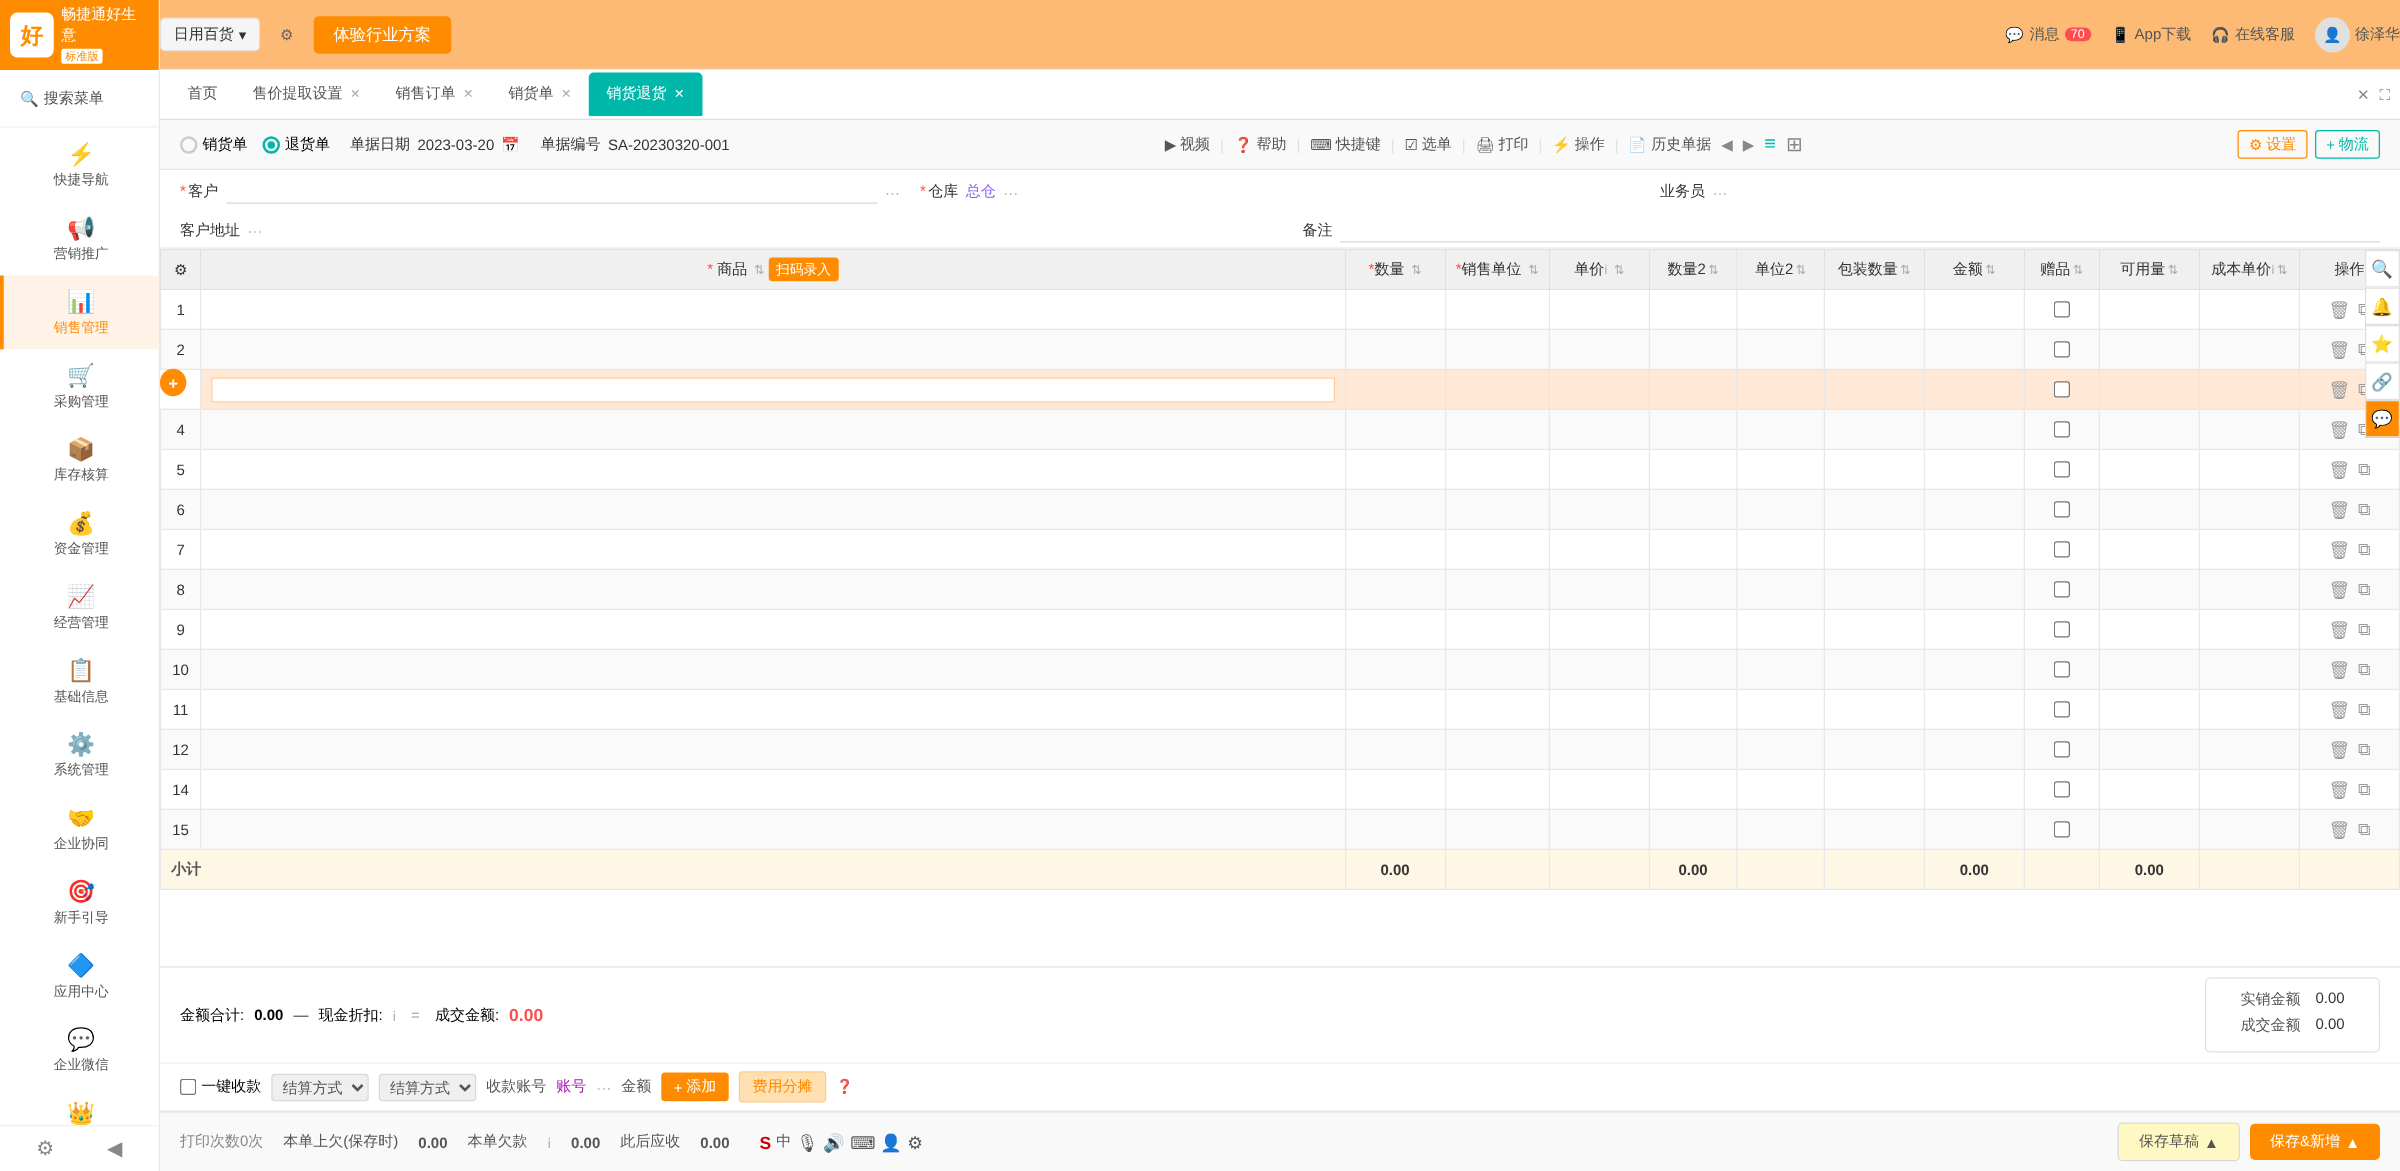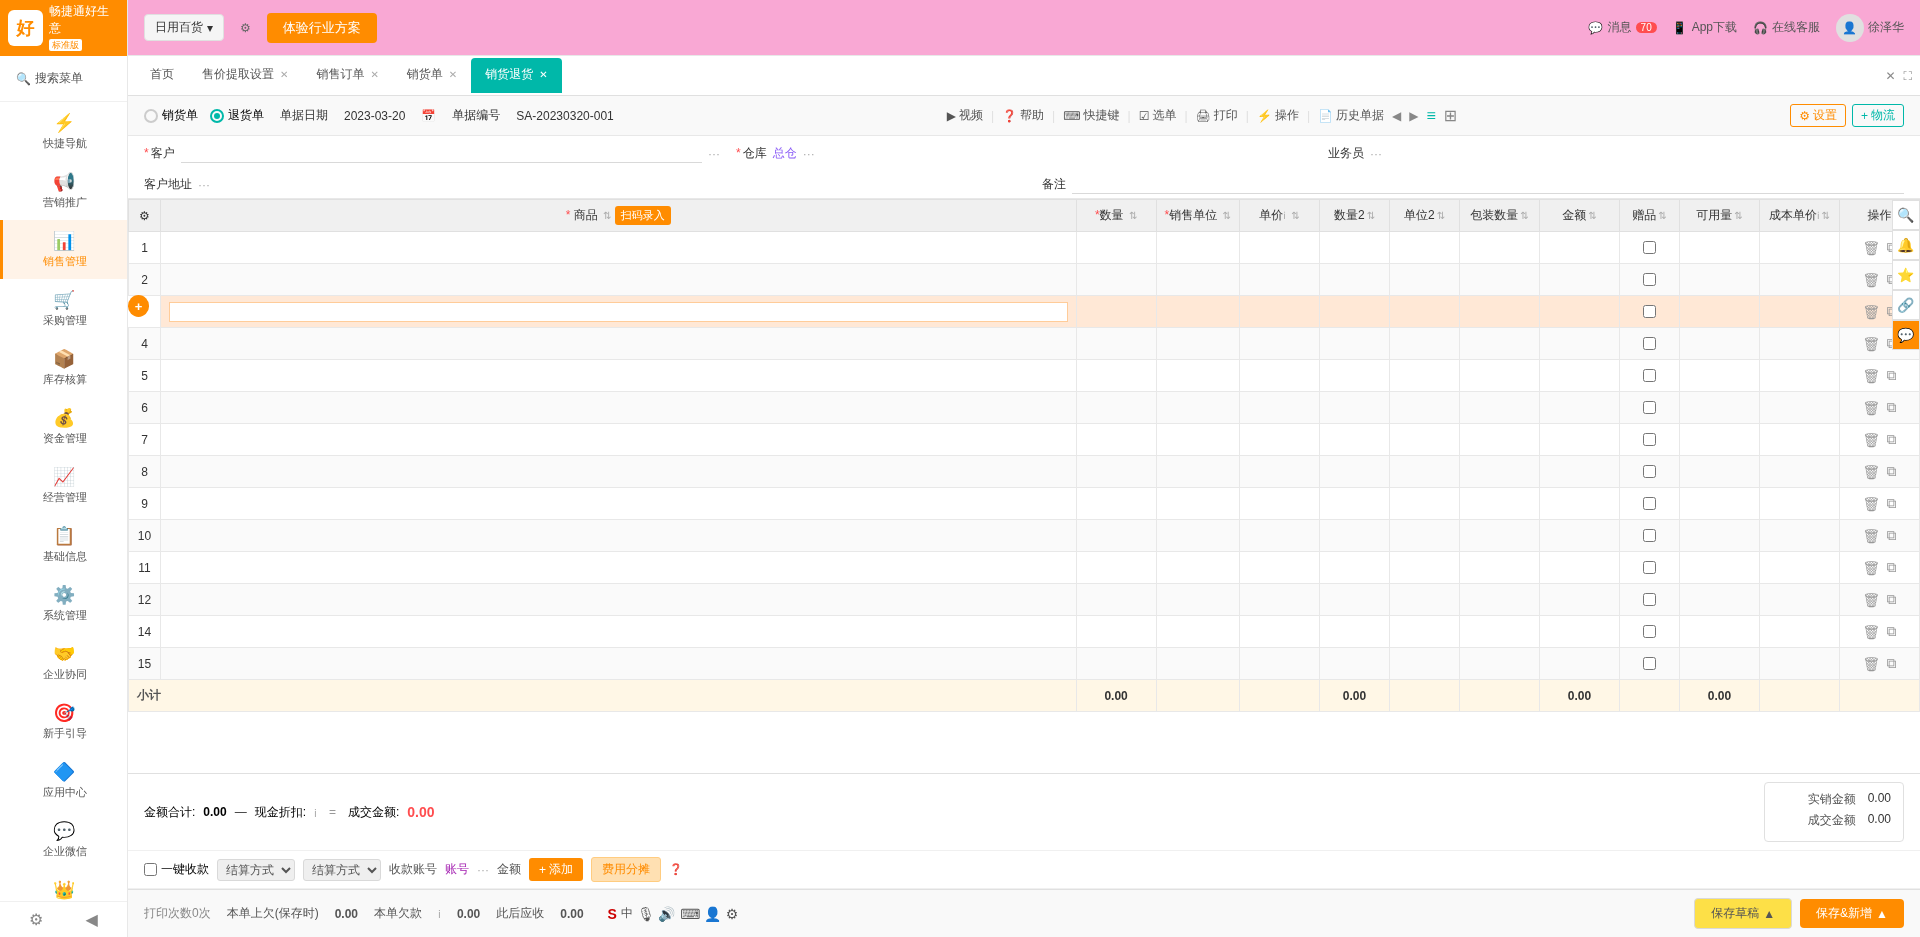--- a/index.html
+++ b/index.html
@@ -17,21 +17,21 @@
     .sidebar-nav-item { display: flex; flex-direction: column; align-items: center; justify-content: center; padding: 10px 4px; cursor: pointer; color: #555; border-left: 3px solid transparent; }
     .sidebar-nav-item.active { background: #fff3e8; color: #ff8c00; border-left: 3px solid #ff8c00; }
     .sidebar-nav-item .nav-icon { font-size: 18px; margin-bottom: 2px; }
     .sidebar-nav-item .nav-label { font-size: 11px; text-align: center; }
     .sidebar-bottom { padding: 8px; border-top: 1px solid #f0f0f0; display: flex; justify-content: space-around; align-items: center; }
 
     
     .main { flex: 1; display: flex; flex-direction: column; height: 937px; overflow: hidden; }
 
     
-    .topbar { background: #f9a8d4; height: 56px; display: flex; align-items: center; justify-content: space-between; padding: 0 16px; border-bottom: 1px solid #e8e8e8; }
+    .topbar { background: #fdba74; height: 56px; display: flex; align-items: center; justify-content: space-between; padding: 0 0; border-bottom: 1px solid #e8e8e8; }
     .topbar-left { display: flex; align-items: center; gap: 8px; }
     .topbar-selector { display: flex; align-items: center; gap: 4px; background: #f5f5f5; border: 1px solid #e0e0e0; border-radius: 4px; padding: 4px 10px; cursor: pointer; color: #333; }
     .topbar-gear { padding: 4px 8px; cursor: pointer; color: #666; }
     .topbar-btn-orange { background: #ff8c00; color: #fff; border: none; border-radius: 4px; padding: 6px 16px; cursor: pointer; font-size: 13px; }
     .topbar-right { display: flex; align-items: center; gap: 16px; color: #555; }
     .topbar-right-item { display: flex; align-items: center; gap: 4px; cursor: pointer; }
     .badge { background: #ff4d4f; color: #fff; border-radius: 10px; padding: 0 5px; font-size: 10px; min-width: 16px; text-align: center; }
     .avatar { width: 28px; height: 28px; background: #e0e0e0; border-radius: 50%; display: flex; align-items: center; justify-content: center; }
 
     
@@ -42,21 +42,21 @@
     .tab.active .tab-close { color: #fff; }
     .tabs-actions { margin-left: auto; display: flex; align-items: center; gap: 8px; }
 
     
     .toolbar { background: #f9f9f9; padding: 8px 16px; display: flex; align-items: center; gap: 16px; border-bottom: 1px solid #e8e8e8; flex-wrap: wrap; }
     .toolbar-radio-group { display: flex; align-items: center; gap: 12px; }
     .toolbar-radio { display: flex; align-items: center; gap: 4px; cursor: pointer; }
     .radio-circle { width: 14px; height: 14px; border-radius: 50%; border: 2px solid #ccc; display: flex; align-items: center; justify-content: center; }
     .radio-circle.checked { border-color: #00b8a9; }
     .radio-circle.checked::after { content: ''; width: 6px; height: 6px; background: #00b8a9; border-radius: 50%; }
-    .toolbar-field { display: flex; align-items: center; gap: 16px; }
+    .toolbar-field { display: flex; align-items: center; gap: 6px; }
     .toolbar-label { color: #333; }
     .toolbar-right { margin-left: auto; display: flex; align-items: center; gap: 8px; }
     .toolbar-action { display: flex; align-items: center; gap: 3px; cursor: pointer; color: #555; font-size: 12px; }
     .btn-settings { display: flex; align-items: center; gap: 3px; border: 1px solid #ff8c00; color: #ff8c00; border-radius: 3px; padding: 2px 8px; cursor: pointer; }
     .btn-wuliu { display: flex; align-items: center; gap: 3px; border: 1px solid #00b8a9; color: #00b8a9; border-radius: 3px; padding: 2px 8px; cursor: pointer; }
 
     
     .form-row { display: flex; align-items: center; gap: 16px; padding: 8px 16px; }
     .form-field { display: flex; align-items: center; gap: 6px; flex: 1; }
     .form-label { color: #333; white-space: nowrap; }
@@ -75,26 +75,26 @@
     .scan-btn { background: #ff8c00; color: #fff; border: none; border-radius: 3px; padding: 2px 6px; cursor: pointer; font-size: 11px; white-space: nowrap; }
     .checkbox-cell { display: flex; align-items: center; justify-content: center; }
     .action-icons { display: flex; align-items: center; justify-content: center; gap: 6px; }
     .action-icon { cursor: pointer; color: #999; font-size: 14px; }
     .checkbox-label { display: flex; align-items: center; gap: 4px; cursor: pointer; }
     .btn-add { background: #ff8c00; color: #fff; border: none; border-radius: 3px; padding: 3px 10px; cursor: pointer; display: flex; align-items: center; gap: 3px; }
     .btn-feiyong { background: #ffe0b2; color: #ff8c00; border: 1px solid #ffcc80; border-radius: 3px; padding: 3px 10px; cursor: pointer; }
     .status-bar { display: flex; align-items: center; justify-content: space-between; padding: 8px 16px; background: #f9f9f9; border-top: 1px solid #e0e0e0; }
     .status-left { display: flex; align-items: center; gap: 16px; color: #555; }
     .status-right { display: flex; align-items: center; gap: 8px; }
-    .btn-save-draft { background: #fde047; border: 1px solid #d9d9d9; border-radius: 4px; padding: 6px 16px; cursor: pointer; color: #555; display: flex; align-items: center; gap: 4px; }
+    .btn-save-draft { background: #fef9c3; border: 1px solid #d9d9d9; border-radius: 4px; padding: 6px 16px; cursor: pointer; color: #555; display: flex; align-items: center; gap: 4px; }
     .btn-save-new { background: #ff8c00; color: #fff; border: none; border-radius: 4px; padding: 6px 16px; cursor: pointer; display: flex; align-items: center; gap: 4px; }
 
     
     .right-summary { background: #fff; border: 1px solid #e0e0e0; border-radius: 4px; padding: 8px 12px; min-width: 140px; }
-    .right-summary-row { display: flex; justify-content: space-between; gap: 12px; margin-bottom: 4px; margin-left: 31px; }
+    .right-summary-row { display: flex; justify-content: center; gap: 12px; margin-bottom: 4px; }
     .rs-label { color: #555; }
     .rs-value { color: #333; font-weight: 500; }
     .right-edge-item { background: #fff; border: 1px solid #e0e0e0; width: 28px; padding: 6px 4px; text-align: center; cursor: pointer; font-size: 14px; color: #666; }
     .right-edge-item.active-edge { background: #ff8c00; color: #fff; }
 
     .input-text { border: 1px solid #ffcc99; background: #fff; padding: 2px 4px; outline: none; width: 100%; font-size: 12px; }
 
     .col-setting { width: 32px; }
     .col-product { min-width: 180px; }
     .col-qty { width: 80px; }

